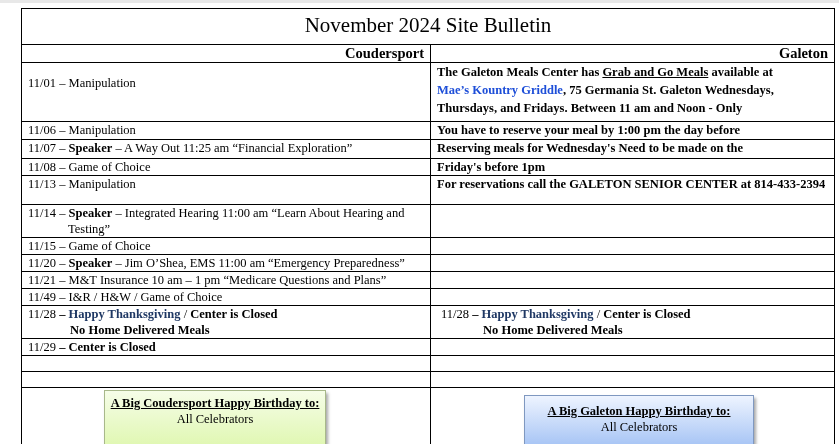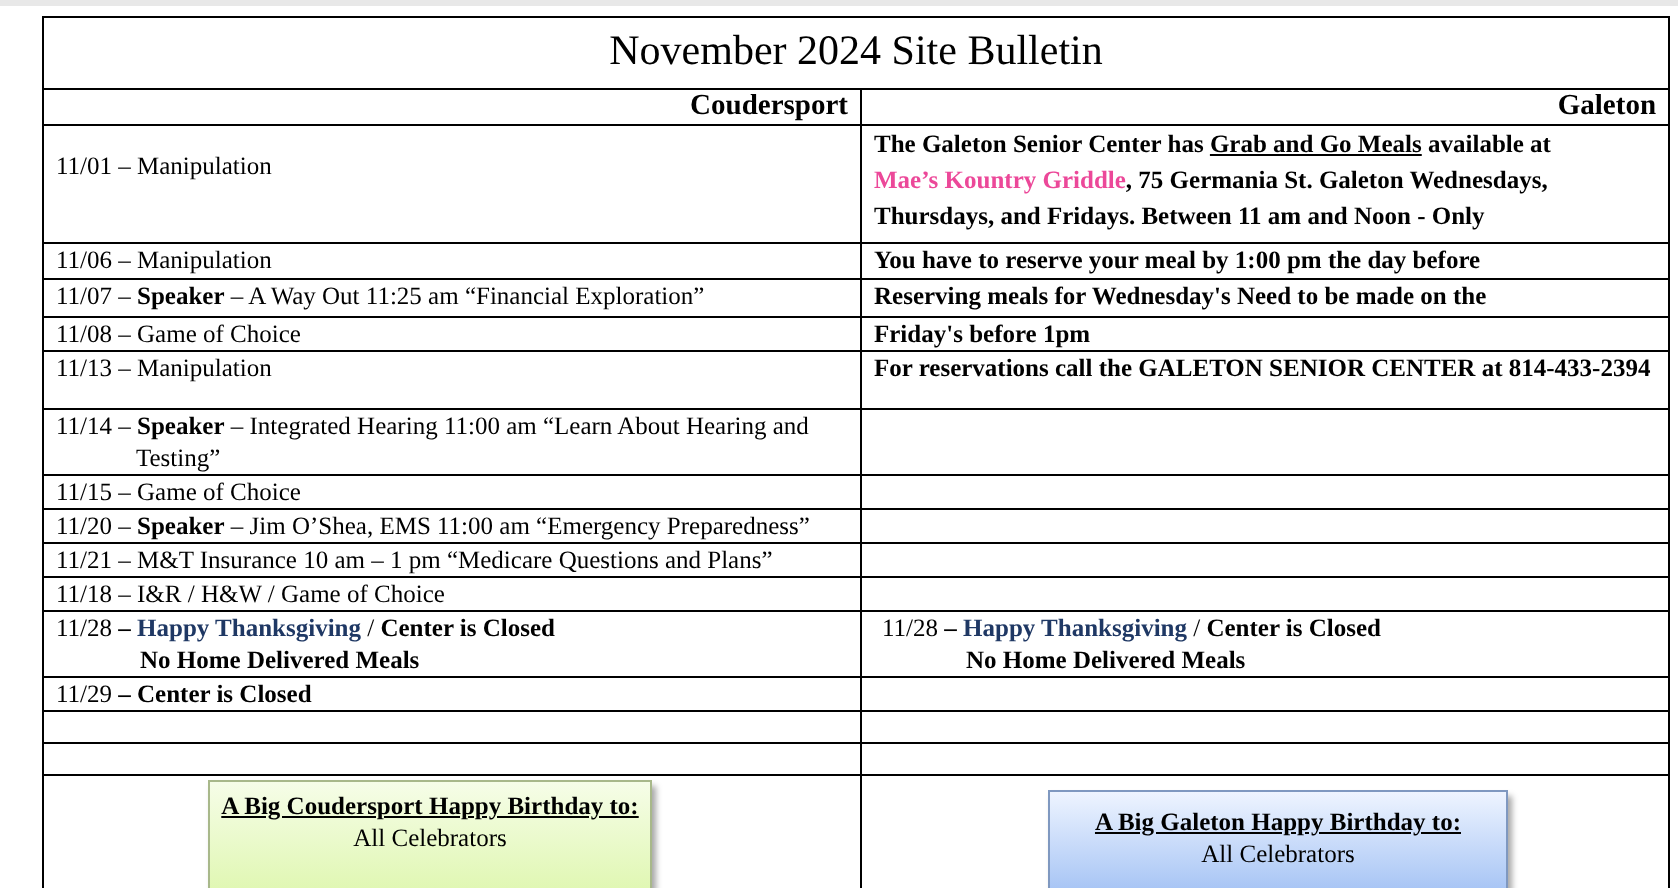--- a/index.html
+++ b/index.html
@@ -7,21 +7,21 @@
          font-family:"Liberation Serif", "DejaVu Serif", serif; color:#000; }
   .topline { position:absolute; left:0; top:0; width:839px; height:3px; background:#e8e8e8; }
   .sheet { position:absolute; left:21px; top:8px; width:813px; }
   table { border-collapse:collapse; width:813px; table-layout:fixed; }
   td { border:1.5px solid #000; padding:0 6px 0 6px; vertical-align:top;
        font-size:12.5px; line-height:16px; }
   td.title { text-align:center; font-weight:normal; font-size:21px; height:33px;
              line-height:28px; padding-top:2px; }
   td.head { font-weight:bold; font-size:14.5px; height:16px; line-height:17px;text-align:right; }
   .b { font-weight:bold; }
-  .red { color:#ec4899; font-weight:bold; }
+  .red { color:#1d4ed8; font-weight:bold; }
   .navy { color:#1f3864; font-weight:bold; }
   .u { text-decoration:underline; }
   .indent { padding-left:42px; display:block; }
   .indent2 { padding-left:40px; display:block; }
   .gal { font-weight:bold; font-size:12.5px; }
   .bday-cell { height:70px; position:relative; padding:0; }
   .bday { position:absolute; text-align:center; font-size:12.5px; line-height:16px;
           border:1px solid #9aa; box-shadow:2px 3px 3px rgba(0,0,0,0.35); }
   .bday .h { font-weight:bold; text-decoration:underline; }
   .green { left:82px; top:2px; width:222px; height:59px;
@@ -47,21 +47,21 @@
   <tr>
     <td class="head">Coudersport</td>
     <td class="head">Galeton</td>
   </tr>
 
   <tr style="height:59px;">
     <td style="padding-top:12px;">
       <span>11/01</span><span> – </span><span>Manipulation</span>
     </td>
     <td class="gal" style="line-height:18px;">
-      <span>The Galeton Senior Center has </span><span class="u">Grab and Go Meals</span><span> available at</span><br>
+      <span>The Galeton Meals Center has </span><span class="u">Grab and Go Meals</span><span> available at</span><br>
       <span class="red">Mae’s Kountry Griddle</span><span>, 75 Germania St. Galeton Wednesdays,</span><br>
       <span>Thursdays, and Fridays. Between 11 am and Noon - Only</span>
     </td>
   </tr>
 
   <tr style="height:18px;">
     <td>
       <span>11/06</span><span> – </span><span>Manipulation</span>
     </td>
     <td class="gal">You have to reserve your meal by 1:00 pm the day before</td>
@@ -112,21 +112,21 @@
 
   <tr style="height:16px;">
     <td>
       <span>11/21</span><span> – </span><span>M&amp;T Insurance 10 am – 1 pm “Medicare Questions and Plans”</span>
     </td>
     <td></td>
   </tr>
 
   <tr style="height:16px;">
     <td>
-      <span>11/18</span><span> – </span><span>I&amp;R / H&amp;W / Game of Choice</span>
+      <span>11/49</span><span> – </span><span>I&amp;R / H&amp;W / Game of Choice</span>
     </td>
     <td></td>
   </tr>
 
   <tr style="height:30px;">
     <td>
       <span>11/28</span><span class="b"> – </span><span class="navy">Happy Thanksgiving</span><span> / </span><span class="b">Center is Closed</span>
       <span class="indent b">No Home Delivered Meals</span>
     </td>
     <td style="padding-left:10px;">

